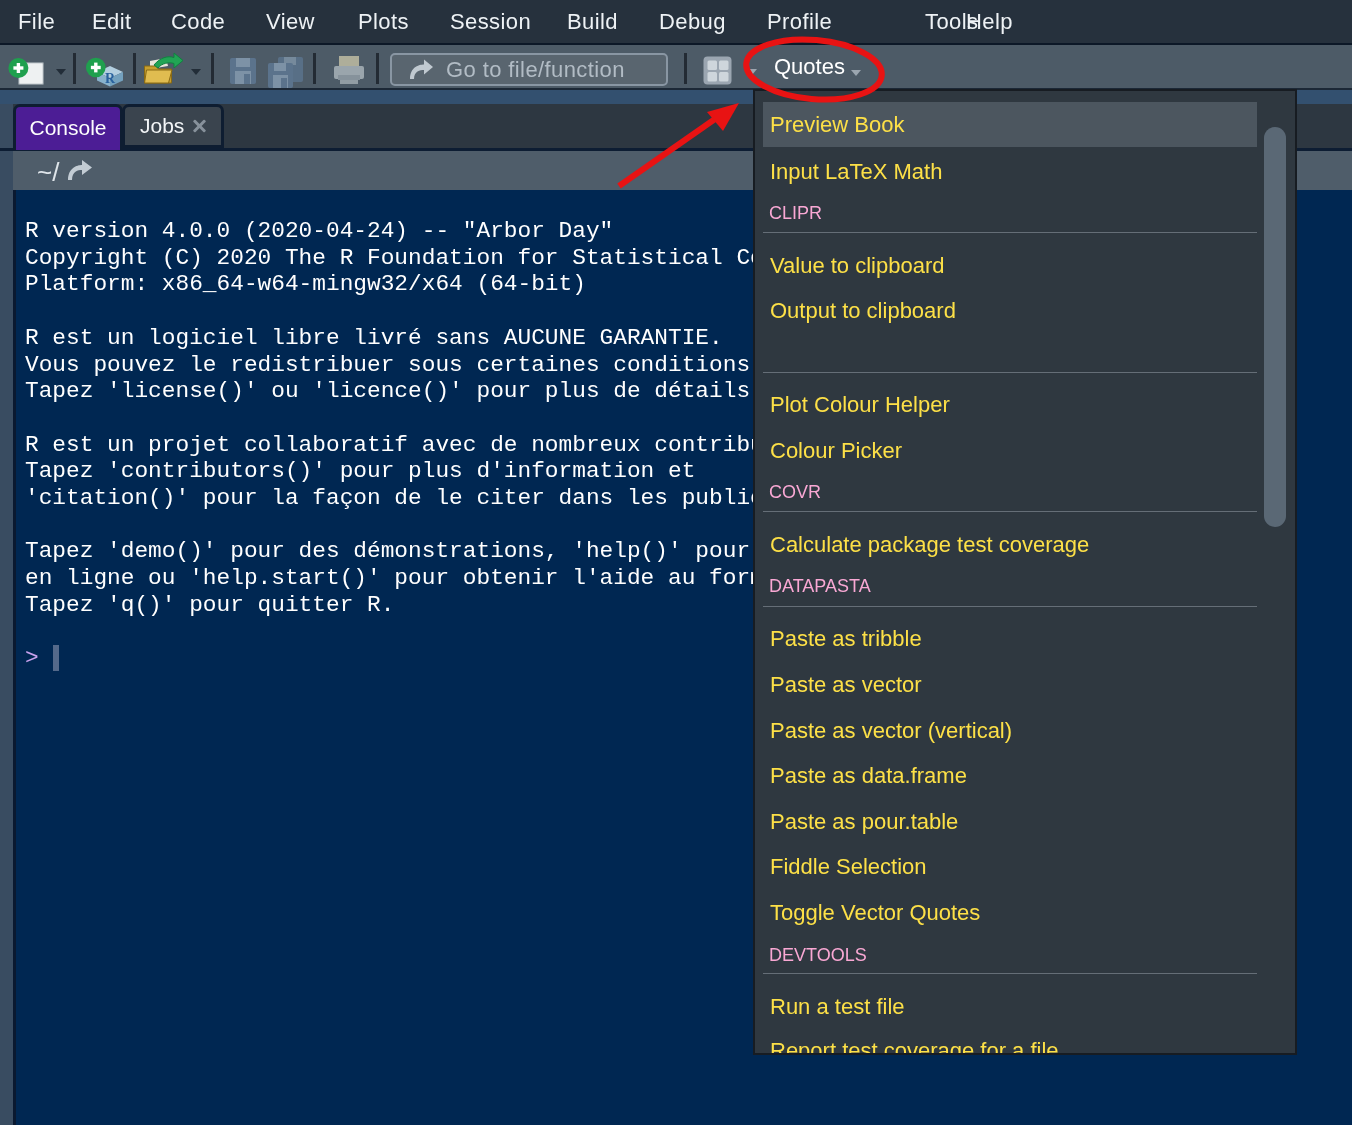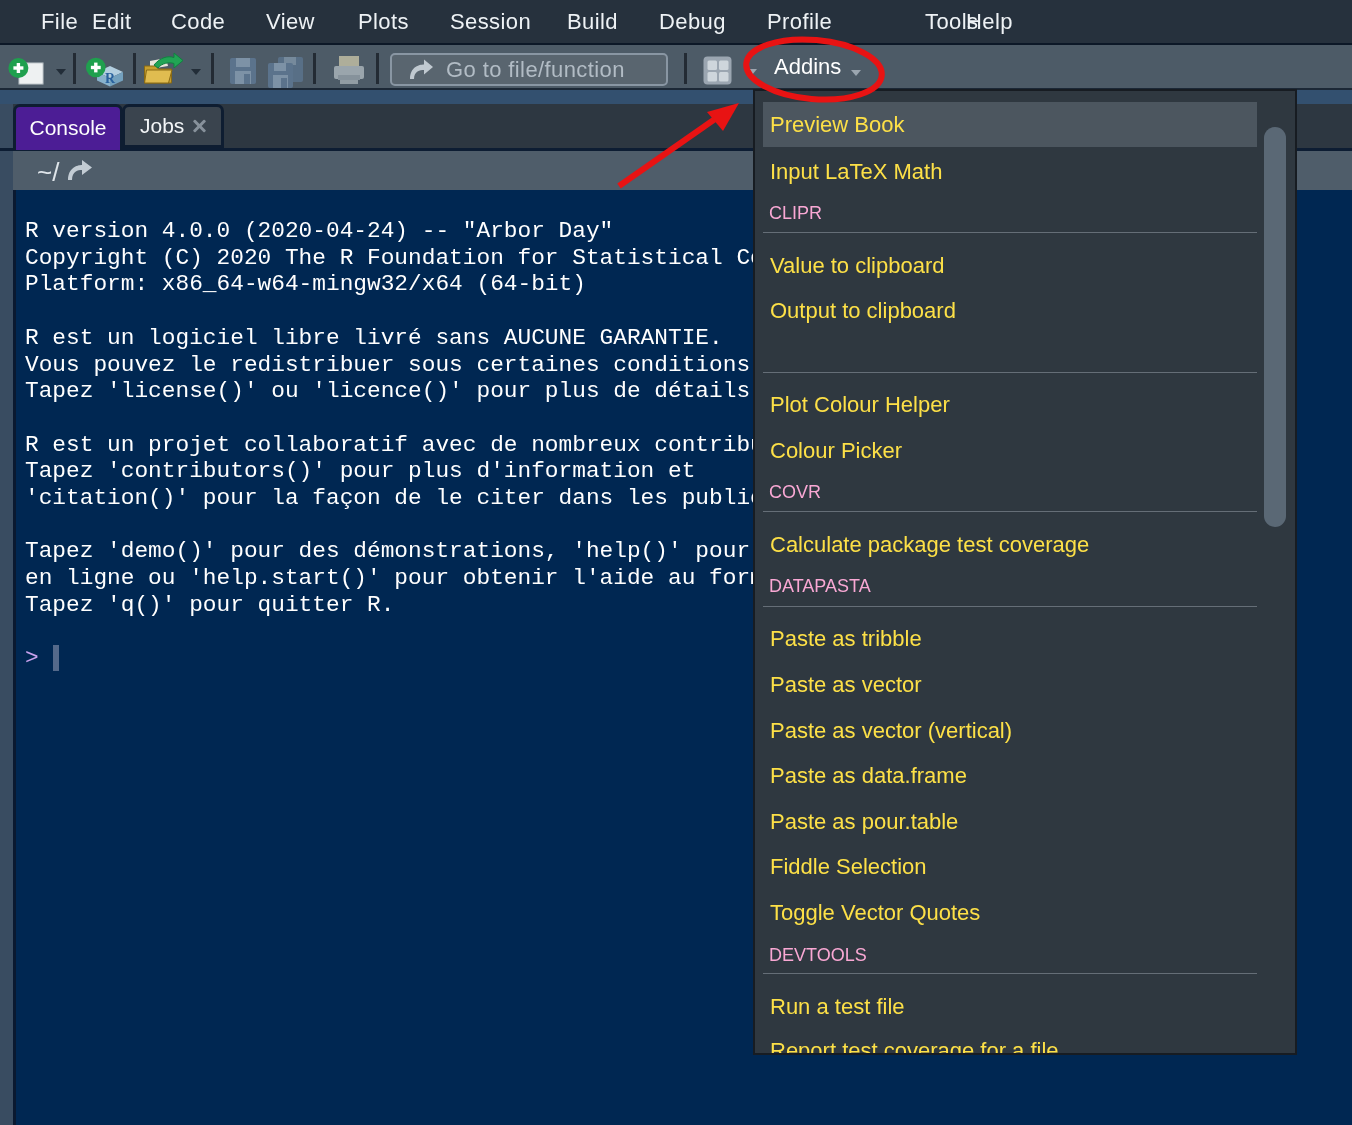--- a/index.html
+++ b/index.html
@@ -64,21 +64,21 @@
   <div id="toolbar" class="abs"></div>
   <div id="toolbar-border" class="abs"></div>
   <div id="blueband" class="abs"></div>
   <div id="tabbar" class="abs"></div>
   <div id="tabbar-border" class="abs"></div>
   <div id="constoolbar" class="abs"></div>
   <div id="console" class="abs"></div>
   <div id="gutter" class="abs"></div>
   <div id="gutter2" class="abs"></div>
 
-  <span class="mitem" style="left:18px;margin-left:23px;">File</span>
+  <span class="mitem" style="left:18px;">File</span>
   <span class="mitem" style="left:92px;">Edit</span>
   <span class="mitem" style="left:171px;">Code</span>
   <span class="mitem" style="left:266px;">View</span>
   <span class="mitem" style="left:358px;">Plots</span>
   <span class="mitem" style="left:450px;">Session</span>
   <span class="mitem" style="left:567px;">Build</span>
   <span class="mitem" style="left:659px;">Debug</span>
   <span class="mitem" style="left:767px;">Profile</span>
   <span class="mitem" style="left:925px;">Tools</span>
   <span class="mitem" style="left:966px;">Help</span>
@@ -149,21 +149,21 @@
   <div class="sep" style="left:684px;"></div>
 
   <svg class="abs" id="ic-grid" width="30" height="30" viewBox="0 0 30 30" style="left:703px; top:56px;">
     <rect x="0.5" y="0.5" width="28" height="28" rx="4" fill="#a9b4be" opacity="0.85"></rect>
     <rect x="4.5" y="4.5" width="9.5" height="9.5" rx="1.5" fill="#ced6dc"></rect>
     <rect x="16" y="4.5" width="9.5" height="9.5" rx="1.5" fill="#ced6dc"></rect>
     <rect x="4.5" y="16" width="9.5" height="9.5" rx="1.5" fill="#ced6dc"></rect>
     <rect x="16" y="16" width="9.5" height="9.5" rx="1.5" fill="#ced6dc"></rect>
   </svg>
   <div class="caret lt" style="left:747px; top:69px;"></div>
-  <div id="addins">Addins</div>
+  <div id="addins">Quotes</div>
   <div class="caret lt" style="left:851px; top:70px;"></div>
 
   <div id="tab-console">Console</div>
   <div id="tab-jobs">
       <span class="lbl">Jobs</span>
       <span class="xbar"></span>
     </div>
 
   <div id="wd">~/</div>
   <svg class="abs" width="30" height="26" viewBox="0 0 30 26" style="left:64px; top:158px;">

